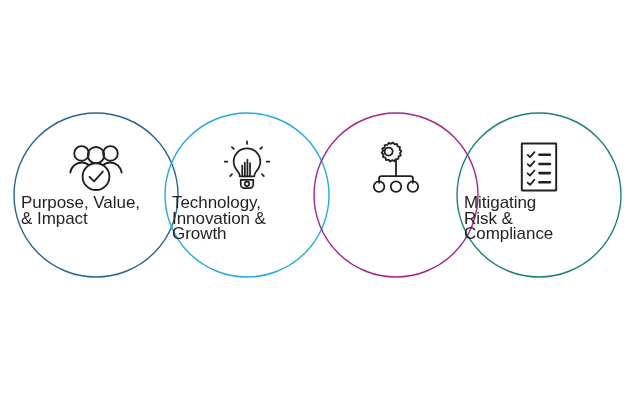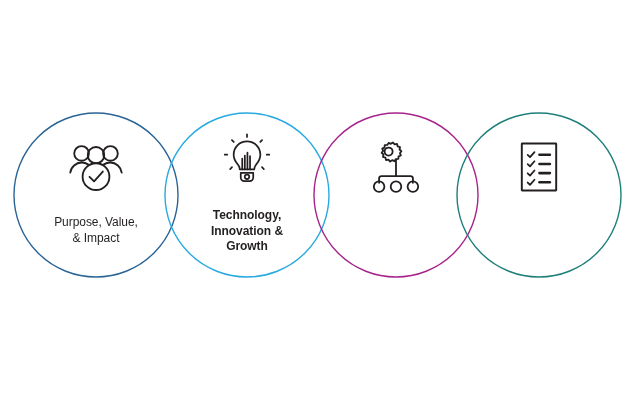--- a/index.html
+++ b/index.html
@@ -44,24 +44,24 @@
     margin-top: 26px;
     display: flex;
     align-items: center;
     justify-content: center;
   }
   .pillar-icon svg {
     display: block;
     overflow: visible;
   }
   .pillar-label {
-    margin-top: 20px;
-    text-align: center;
+    margin-top: 0;
+    text-align: left;
     color: #231f20;
-    font-size: 12px;
+    font-size: 17px;
     line-height: 15.5px;
     letter-spacing: -0.05px;
     white-space: pre-line;
     width: 150px;
   }
 </style>
 </head>
 <body>
 
 <div id="diagram-stage" style="background: rgb(255, 255, 255);">
@@ -84,21 +84,21 @@
           <path d="M61.4 34.5a13.2 13.2 0 0 0-13.1-11.6 13.2 13.2 0 0 0-7.2 2.1"></path>
           <circle cx="32" cy="39" r="15.3" fill="#ffffff"></circle>
           <polyline points="24.6,39.2 29.8,44.4 39.8,33.2"></polyline>
         </g>
       </svg>
     </div>
     <div class="pillar-label" style="color: rgb(35, 31, 32);">Purpose, Value,
 &amp; Impact</div>
   </div>
 
-  <div class="pillar-node" style="left: 165px; top: 106px; width: 164px; height: 164px; font-weight: bold;">
+  <div class="pillar-node" style="left: 165px; top: 113px; width: 164px; height: 164px;">
     <div class="pillar-icon">
       <svg viewBox="0 0 60 62" width="52" height="54">
         <g fill="none" stroke="#231f20" stroke-width="2" stroke-linecap="round" stroke-linejoin="round">
           <path d="M30 9.5c8.9 0 15.4 6.9 15.4 15.3 0 6.2-3.6 9.6-5.5 12.4-1.2 1.7-1.5 3-1.5 4.6H21.6c0-1.6-.3-2.9-1.5-4.6-1.9-2.8-5.5-6.2-5.5-12.4C14.6 16.4 21.1 9.5 30 9.5z"></path>
           <line x1="24.5" y1="41.8" x2="24.5" y2="29.5"></line>
           <line x1="27.5" y1="41.8" x2="27.5" y2="26"></line>
           <line x1="30.5" y1="41.8" x2="30.5" y2="22.5"></line>
           <line x1="33.5" y1="41.8" x2="33.5" y2="26.5"></line>
           <path d="M22.8 45.8h14.4v5.4a4.2 4.2 0 0 1-4.2 4.2h-6a4.2 4.2 0 0 1-4.2-4.2z"></path>
           <circle cx="30" cy="50.4" r="2.6"></circle>
@@ -142,15 +142,18 @@
           <line x1="26.5" y1="16.3" x2="39" y2="16.3" stroke-width="3"></line>
           <polyline points="12.5,27.5 15.3,30.3 20.6,24.2" stroke-width="2.1"></polyline>
           <line x1="26.5" y1="27.3" x2="39" y2="27.3" stroke-width="3"></line>
           <polyline points="12.5,38.5 15.3,41.3 20.6,35.2" stroke-width="2.1"></polyline>
           <line x1="26.5" y1="38.3" x2="39" y2="38.3" stroke-width="3"></line>
           <polyline points="12.5,49.5 15.3,52.3 20.6,46.2" stroke-width="2.1"></polyline>
           <line x1="26.5" y1="49.3" x2="39" y2="49.3" stroke-width="3"></line>
         </g>
       </svg>
     </div>
+    <div class="pillar-label" style="color: rgb(35, 31, 32);">Mitigating
+Risk &amp;
+Compliance</div>
   </div>
 
 </div>
 
 </body></html>

